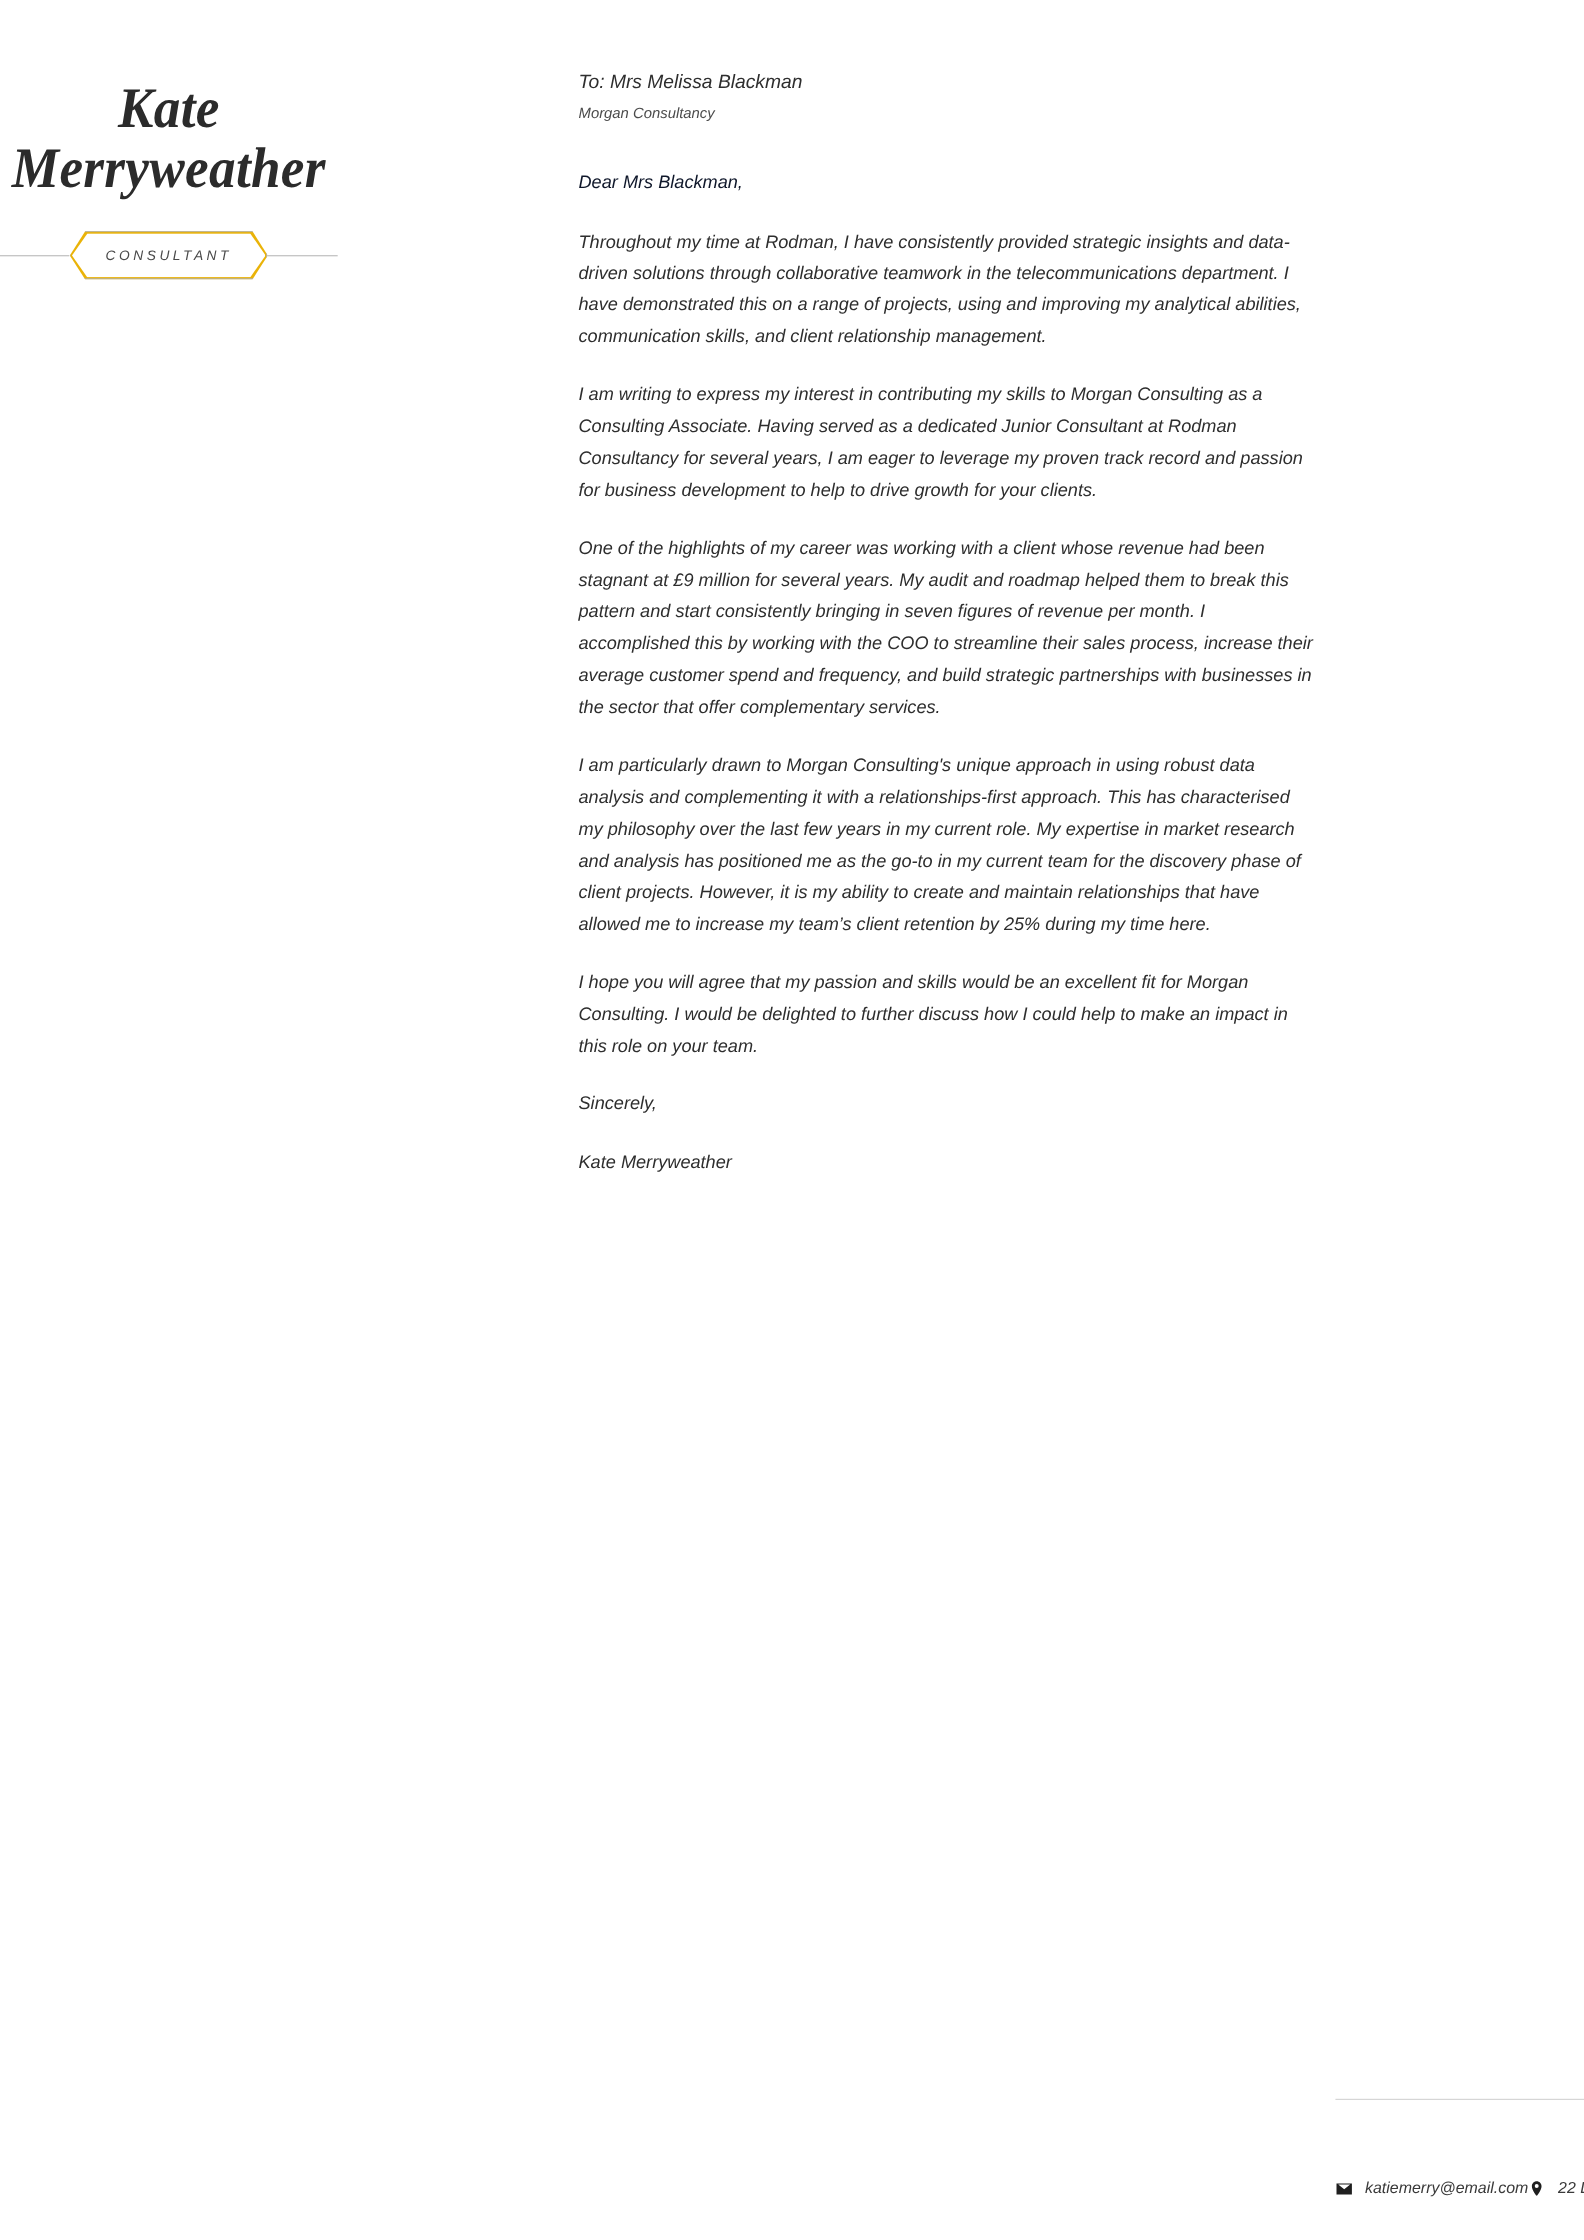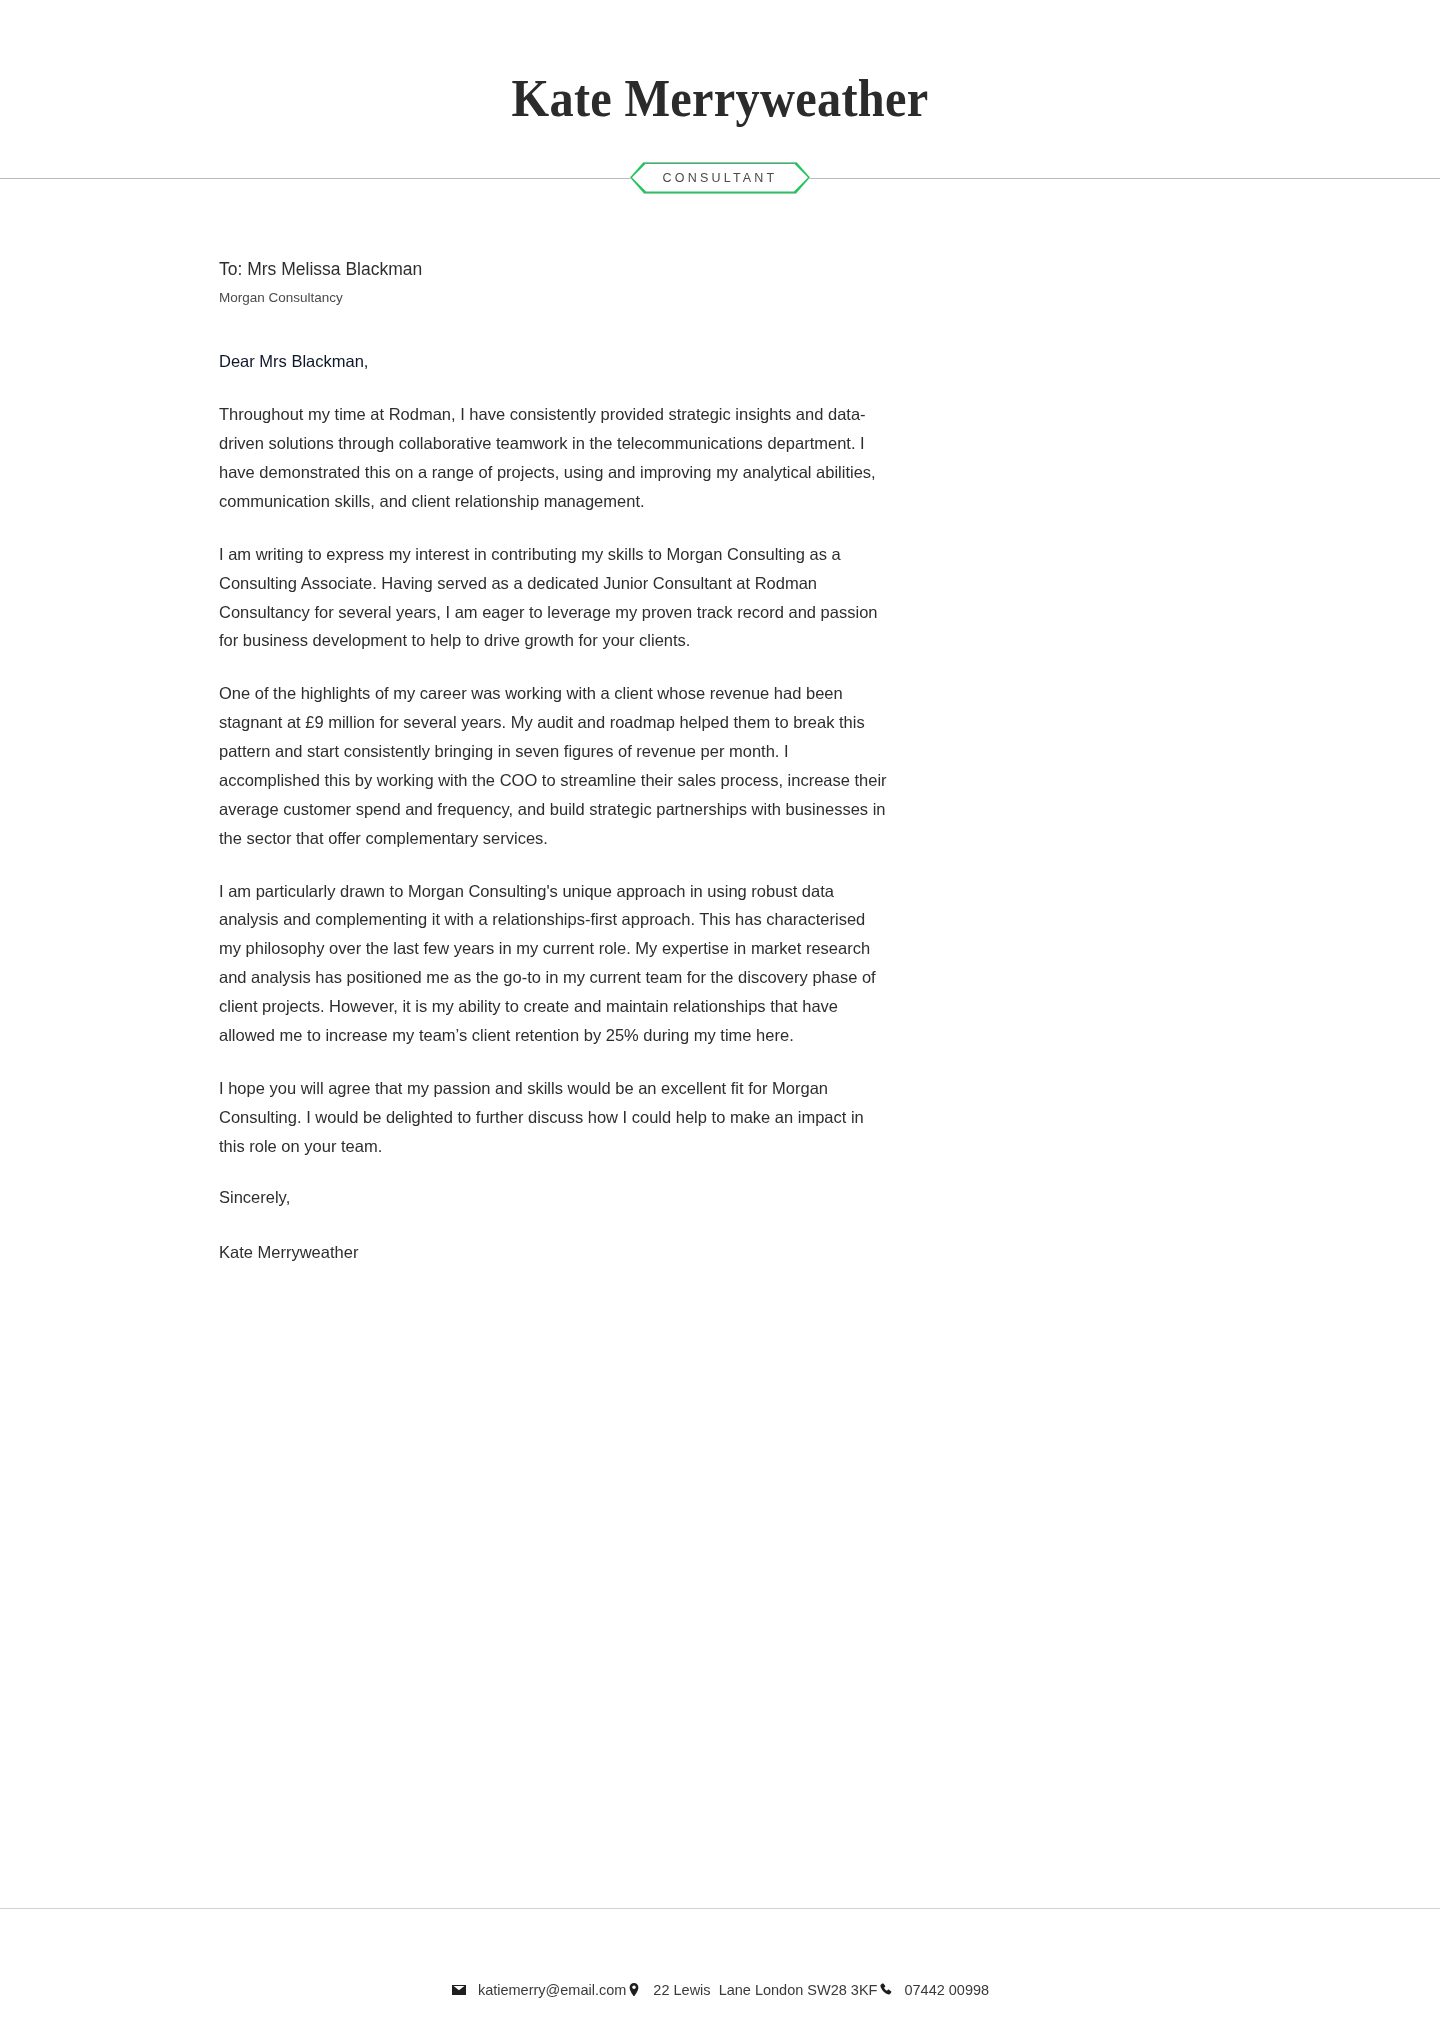--- a/index.html
+++ b/index.html
@@ -16,21 +16,22 @@
     color: #2c2c2c;
     -webkit-font-smoothing: antialiased;
   }
 
   .page {
     position: relative;
     width: 1440px;
     min-height: 2036px;
     background: #fff;
     display: flex;
-    flex-direction: column;
+    flex-direction: row;
+    font-style: italic;
   }
 
   
   .letter-header {
     padding-top: 72px;
     text-align: center;
     position: relative;
   }
   .header-name {
     font-family: "Liberation Serif", "DejaVu Serif", serif;
@@ -58,27 +59,27 @@
     height: 1px;
     background: #b9b9b9;
     width: calc(50% - 90px);
   }
   .badge-rule.left  { left: 0; }
   .badge-rule.right { right: 0; }
 
   .badge {
     position: relative;
     z-index: 2;
-    height: 32px;
+    height: 44px;
     min-width: 180px;
     padding: 0 26px;
     display: flex;
     align-items: center;
     justify-content: center;
-    background: #22c55e;
+    background: #eab308;
     border: 1px solid #b0b0b0;
     clip-path: polygon(14px 0, calc(100% - 14px) 0, 100% 50%, calc(100% - 14px) 100%, 14px 100%, 0 50%);
   }
   
   .badge::after {
     content: "";
     position: absolute;
     inset: 1px;
     background: #ffffff;
     clip-path: polygon(14px 0, calc(100% - 14px) 0, 100% 50%, calc(100% - 14px) 100%, 14px 100%, 0 50%);

